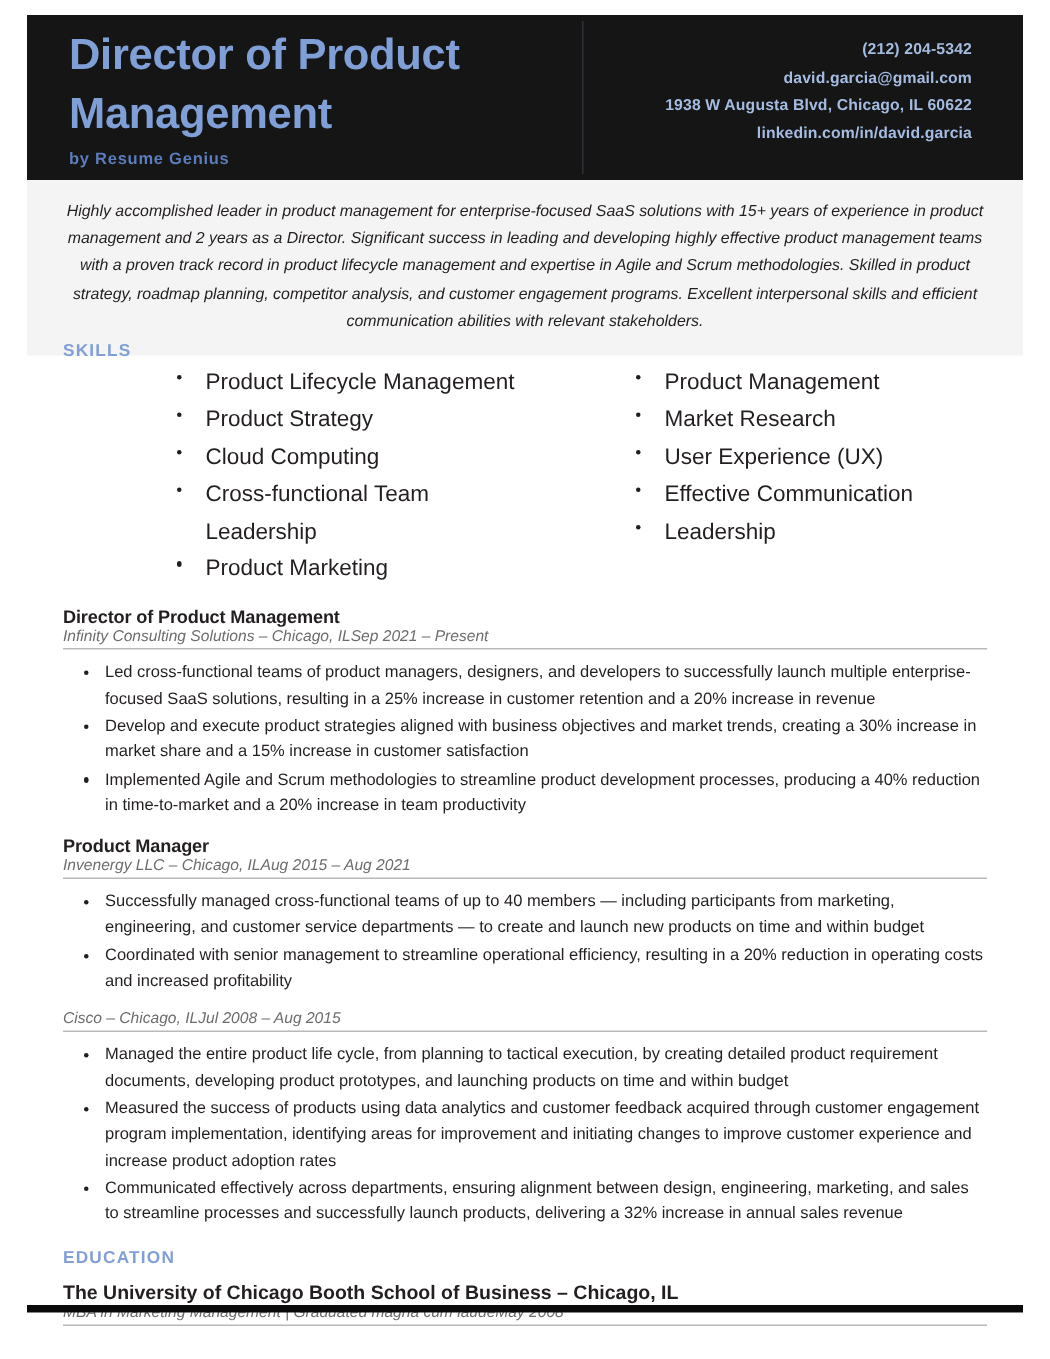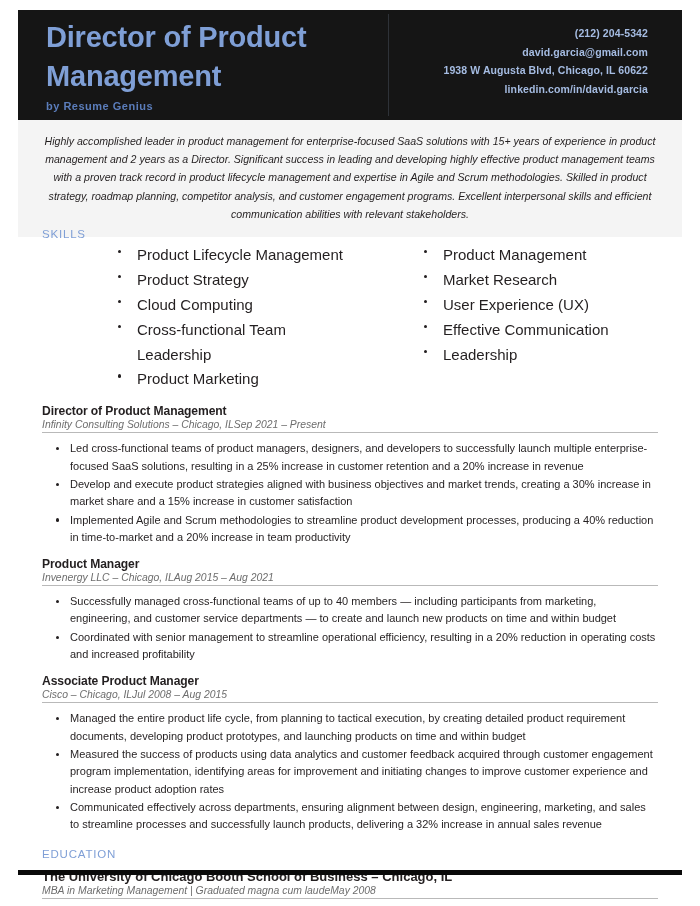--- a/index.html
+++ b/index.html
@@ -100,21 +100,21 @@
   
   .content {
     position: absolute;
     left: 42px;
     top: 228px;
     width: 616px;
   }
 
   .section-heading {
     font-size: 11.5px;
-    font-weight: 400;
+    font-weight: 700;
     color: #7f9fd6;
     letter-spacing: 0.8px;
     margin: 0 0 3px 0;
   }
 
   
   .skills-wrap {
     display: flex;
     margin-top: 2px;
     margin-bottom: 12px;
@@ -283,21 +283,20 @@
           <span class="entry-org">Invenergy LLC – Chicago, IL</span>
           <span class="entry-dates">Aug 2015 – Aug 2021</span>
         </div>
         <ul class="bullets">
           <li>Successfully managed cross-functional teams of up to 40 members — including participants from marketing, engineering, and customer service departments — to create and launch new products on time and within budget</li>
           <li>Coordinated with senior management to streamline operational efficiency, resulting in a 20% reduction in operating costs and increased profitability</li>
         </ul>
       </div>
 
       <div class="entry">
-        <div class="entry-title">Associate Product Manager</div>
         <div class="entry-meta">
           <span class="entry-org">Cisco – Chicago, IL</span>
           <span class="entry-dates">Jul 2008 – Aug 2015</span>
         </div>
         <ul class="bullets">
           <li>Managed the entire product life cycle, from planning to tactical execution, by creating detailed product requirement documents, developing product prototypes, and launching products on time and within budget</li>
           <li>Measured the success of products using data analytics and customer feedback acquired through customer engagement program implementation, identifying areas for improvement and initiating changes to improve customer experience and increase product adoption rates</li>
           <li>Communicated effectively across departments, ensuring alignment between design, engineering, marketing, and sales to streamline processes and successfully launch products, delivering a 32% increase in annual sales revenue</li>
         </ul>
       </div>

